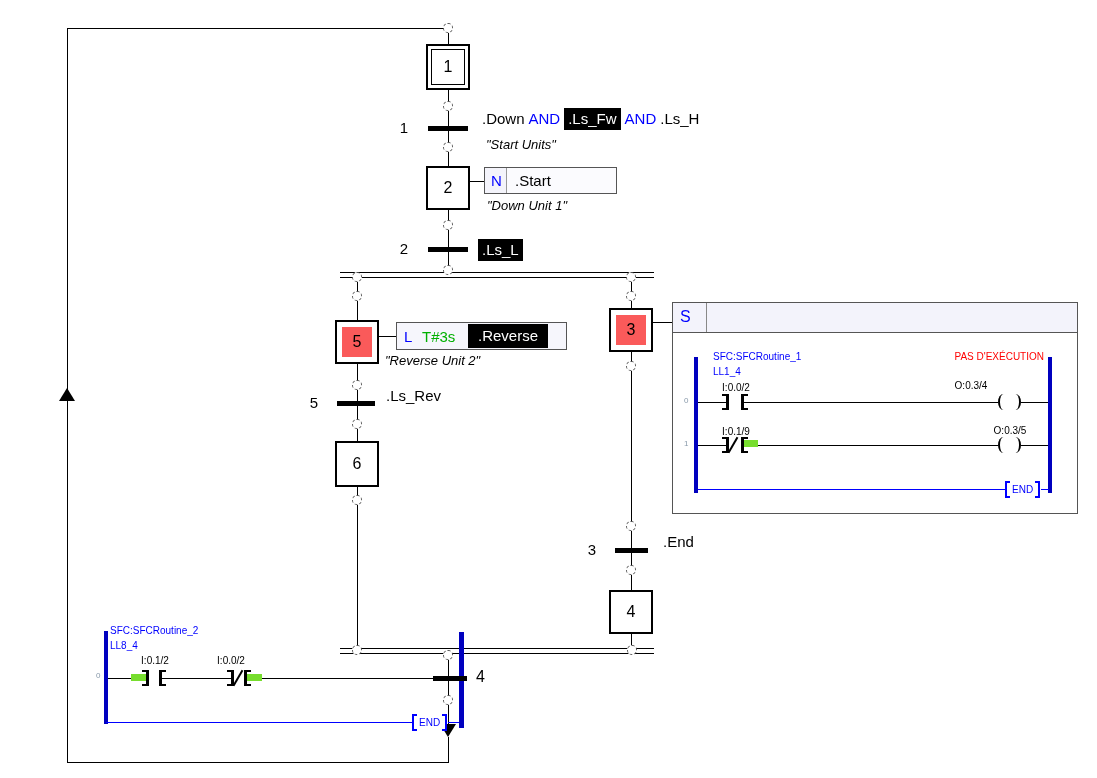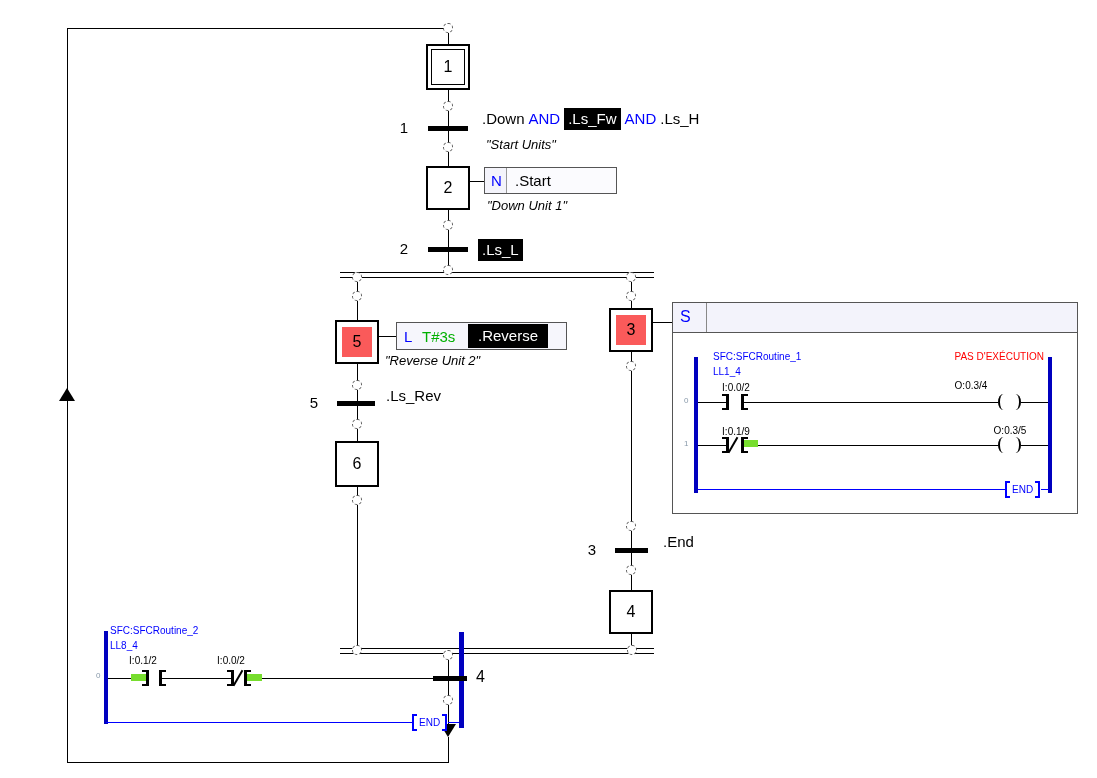--- a/index.html
+++ b/index.html
@@ -83,21 +83,21 @@
 
   <div class="ln" style="left:470px;top:181px;width:14px;height:1px"></div>
   <div class="ln" style="left:379px;top:336px;width:17px;height:1px"></div>
   <div class="ln" style="left:653px;top:322px;width:19px;height:1px"></div>
 
   <div class="t10 blue" style="left:110px;top:625px">SFC:SFCRoutine_2</div>
   <div class="t10 blue" style="left:110px;top:640px">LL8_4</div>
   <div class="rail" style="left:104px;top:631px;height:93px"></div>
   <div class="rail" style="left:459px;top:632px;width:5px;height:96px"></div>
   <div class="t8" style="left:96px;top:671px">0</div>
-  <div class="t10 ctr" style="left:118px;top:655px;width:50px">I:0.1/2</div>
+  <div class="t10 ctr" style="left:130px;top:655px;width:50px">I:0.1/2</div>
   <div class="t10 ctr" style="left:206px;top:655px;width:50px">I:0.0/2</div>
   <div class="ln" style="left:108px;top:678px;width:23px;height:1px"></div>
   <div class="grn" style="left:131px;top:674px"></div>
   <div class="cl fl" style="left:146px;top:670px"></div>
   <div class="cl fr" style="left:159px;top:670px"></div>
   <div class="ln" style="left:162px;top:678px;width:70px;height:1px"></div>
   <div class="cl fl" style="left:231px;top:670px"></div>
   <div class="sl" style="left:237px;top:669px"></div>
   <div class="cl fr" style="left:244px;top:670px"></div>
   <div class="grn" style="left:247px;top:674px"></div>

